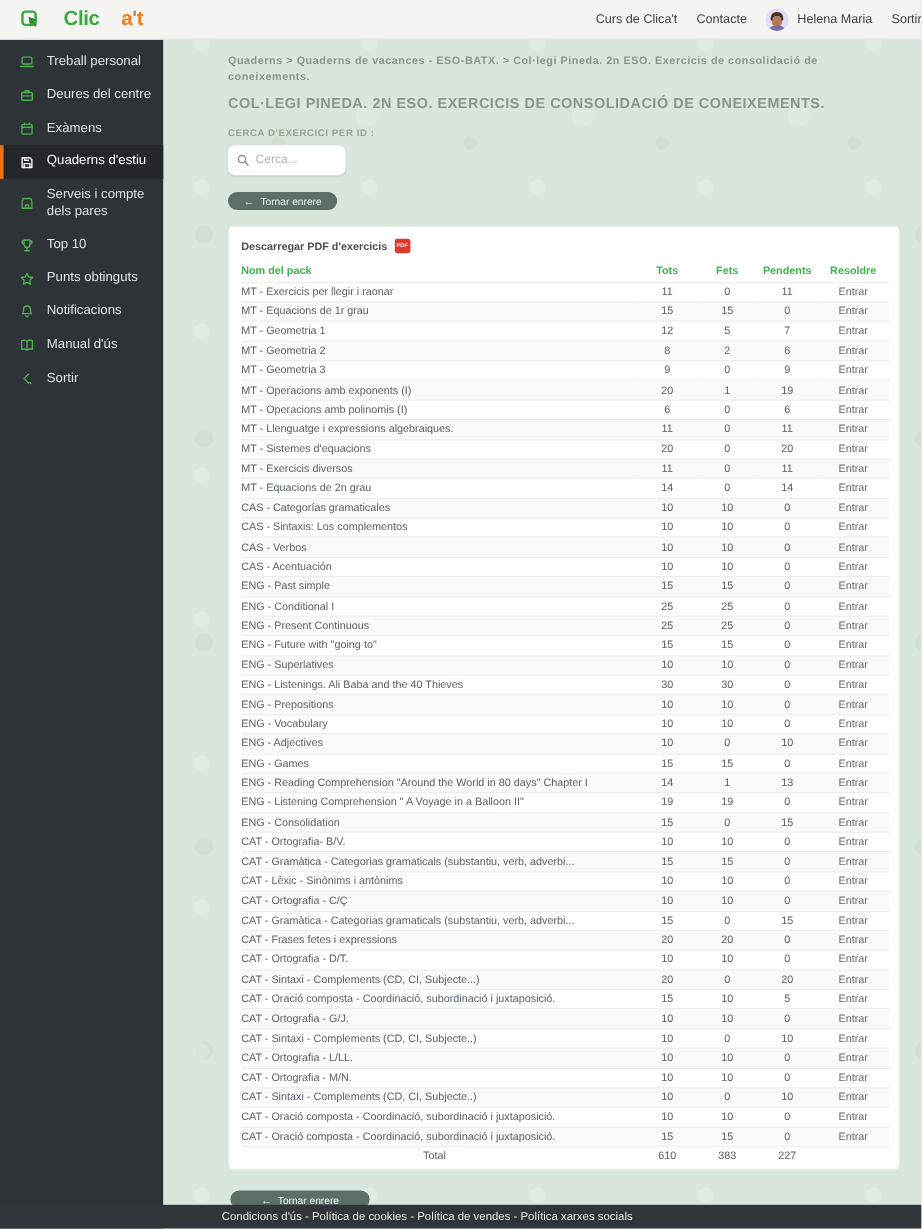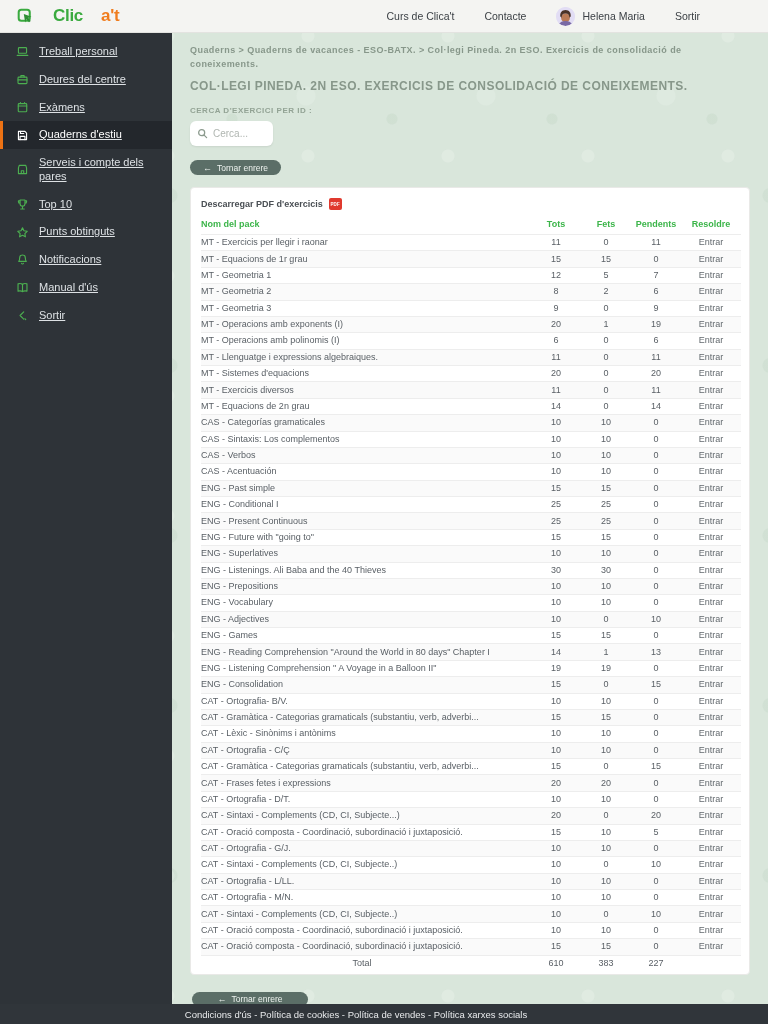--- a/index.html
+++ b/index.html
@@ -14,40 +14,40 @@
             radial-gradient(circle at 85% 15%, rgba(170,195,175,0.16) 0 7px, transparent 8px);
           background-size:140px 120px, 180px 160px, 160px 140px, 200px 170px; }
 
   
   .navbar { position:absolute; top:0; left:0; right:0; height:33px; background:#f4f4f2;
             border-bottom:1px solid #e3e3e0; display:flex; align-items:center;
             justify-content:space-between; padding-left:17px; z-index:6; }
   .logo { display:flex; align-items:center; gap:18px; font-size:17px; font-weight:800; letter-spacing:-0.3px; }
   .logo svg { width:17px; height:17px; margin-right:1px; }
   .logo .g { color:#3aaa3f; } .logo .o { color:#f07c1d; }
-  .nav-links { display:flex; align-items:center; gap:30px; padding-right:68px; font-size:10.5px; color:#3c4146; }
+  .nav-links { display:flex; align-items:center; gap:16px; font-size:10.5px; color:#3c4146; }
   .nav-link { cursor:pointer; text-decoration:none; color:#3c4146; }
   .nav-user { display:flex; align-items:center; gap:7px; }
   .avatar { width:19px; height:19px; border-radius:50%; overflow:hidden; display:inline-block; background:#e2ddf4; }
 
   
-  .sidebar { position:absolute; top:33px; left:0; bottom:0; width:172px; background:#2e3338; z-index:5;
-             padding-top:5px; color:#dde1e4;text-decoration:underline; }
+  .sidebar { position:absolute; top:33px; left:0; bottom:0; width:136px; background:#2e3338; z-index:5;
+             padding-top:5px; color:#dde1e4; }
   .side-item { display:flex; align-items:center; gap:10px; padding:7px 10px 7px 13px; font-size:11px;
                line-height:1.25; cursor:pointer; border-left:3px solid transparent; }
   .side-item svg { width:13px; height:13px; flex:none; color:#4caf50; }
   .side-item.active { background:#23272c; border-left-color:#ec7214; color:#ffffff; }
   .side-item.active svg { color:#ffffff; }
 
   
   .main { position:absolute; left:165px; top:33px; right:0; bottom:0; padding:11px 18px 0 25px; }
   .breadcrumb { font-size:9px; font-weight:bold; color:#87978a; letter-spacing:0.45px; line-height:1.5; max-width:558px; }
   .page-title { margin-top:8px; font-size:12px; font-weight:bold; color:#87978a; letter-spacing:0.45px; }
   .search-label { margin-top:13px; font-size:8px; font-weight:bold; color:#93a395; letter-spacing:0.5px; }
-  .search-box { margin-top:6px; width:83px; height:25px; background:#fff; border-radius:6px;
+  .search-box { margin-top:6px; width:98px; height:25px; background:#fff; border-radius:6px;
                 display:flex; align-items:center; gap:5px; padding:0 7px; box-shadow:0 1px 2px rgba(0,0,0,0.08); }
   .search-box svg { width:11px; height:11px; flex:none; color:#8b9a8d; }
   .search-box input { border:none; outline:none; width:100%; font-size:10px; color:#667; background:transparent;
                       font-family:"Liberation Sans", sans-serif; }
   .search-box input::placeholder { color:#b0b6b1; }
   .back-btn { margin-top:14px; height:15px; padding:0 13px; background:#5b6e67; color:#eef3ef; border:none;
               border-radius:9px; font-size:8.5px; display:inline-flex; align-items:center; gap:5px;
               font-family:"Liberation Sans", sans-serif; cursor:pointer; }
   .back-btn .arr { font-size:9px; }
 

